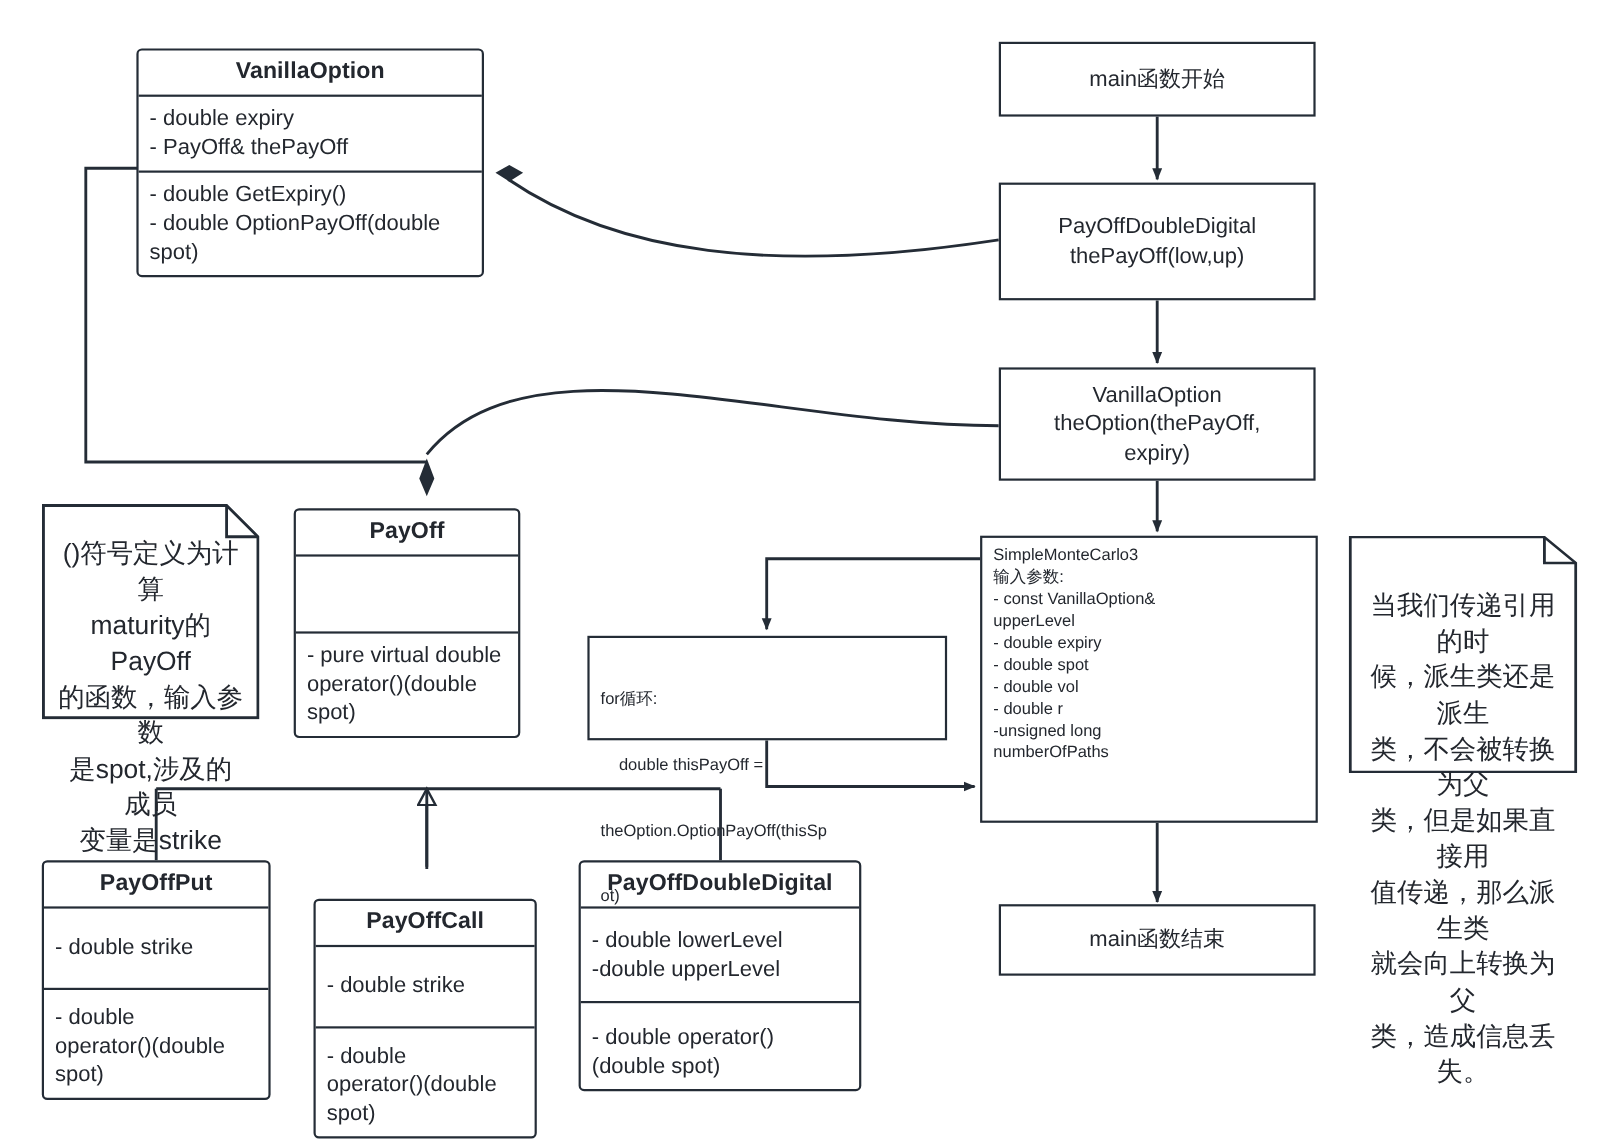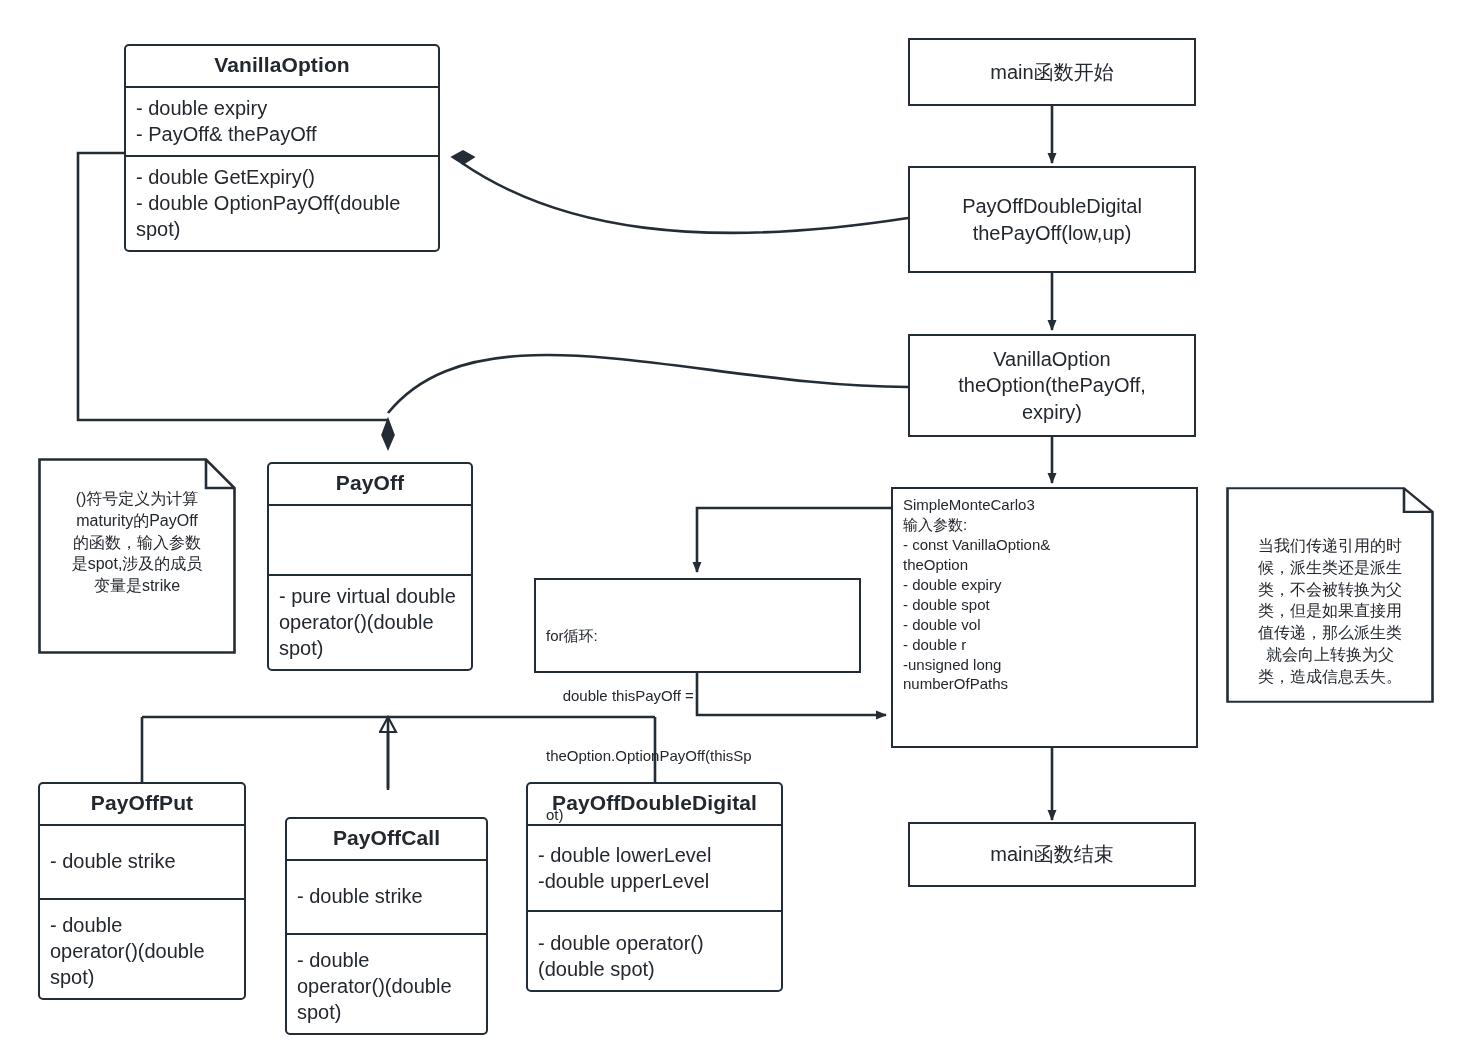--- a/index.html
+++ b/index.html
@@ -82,21 +82,21 @@
     font-size: 15px;
     line-height: 1.33;
     z-index: 5;
   }
   .plainbox .ln { display: block; }
 
   
   .note {
     position: absolute;
     box-sizing: border-box;
-    font-size: 16px;
+    font-size: 24px;
     line-height: 1.36;
     text-align: center;
     z-index: 5;
   }
   .note .note-shape {
     position: absolute;
     left: 0; top: 0;
     width: 100%; height: 100%;
   }
   .note .note-text {
@@ -230,21 +230,21 @@
       <span class="ln">VanillaOption</span>
       <span class="ln">theOption(thePayOff,</span>
       <span class="ln">expiry)</span>
     </div>
   </div>
 
   <div class="plainbox" style="left:891px; top:487px; width:307px; height:261px;">
     <span class="ln">SimpleMonteCarlo3</span>
     <span class="ln">输入参数:</span>
     <span class="ln">- const VanillaOption&amp;</span>
-    <span class="ln">theOption</span>
+    <span class="ln">upperLevel</span>
     <span class="ln">- double expiry</span>
     <span class="ln">- double spot</span>
     <span class="ln">- double vol</span>
     <span class="ln">- double r</span>
     <span class="ln">-unsigned long</span>
     <span class="ln">numberOfPaths</span>
   </div>
 
   <div class="plainbox" style="left:534px; top:578px; width:327px; height:95px; white-space:pre;">
     <span class="ln">for循环:</span>

